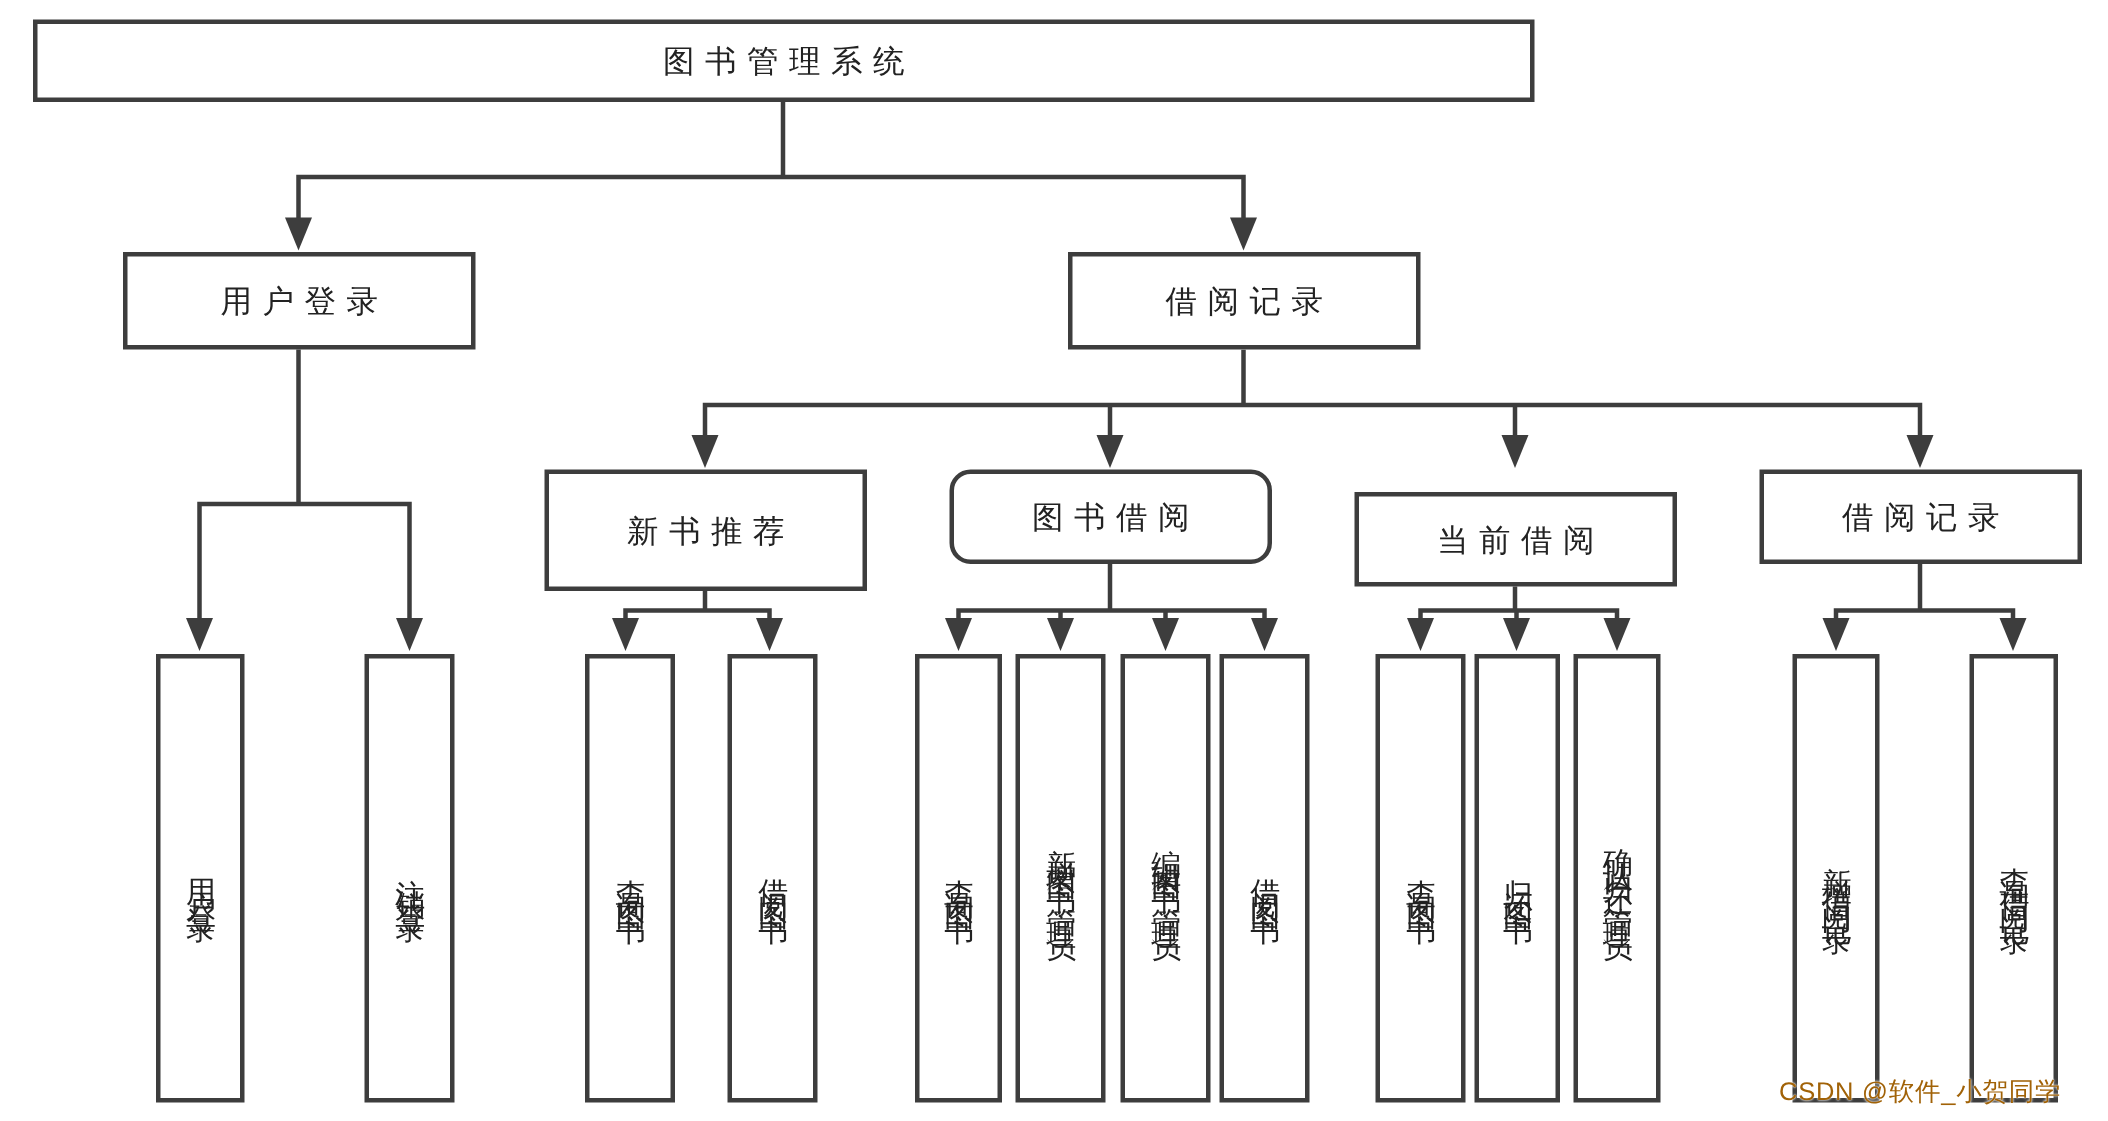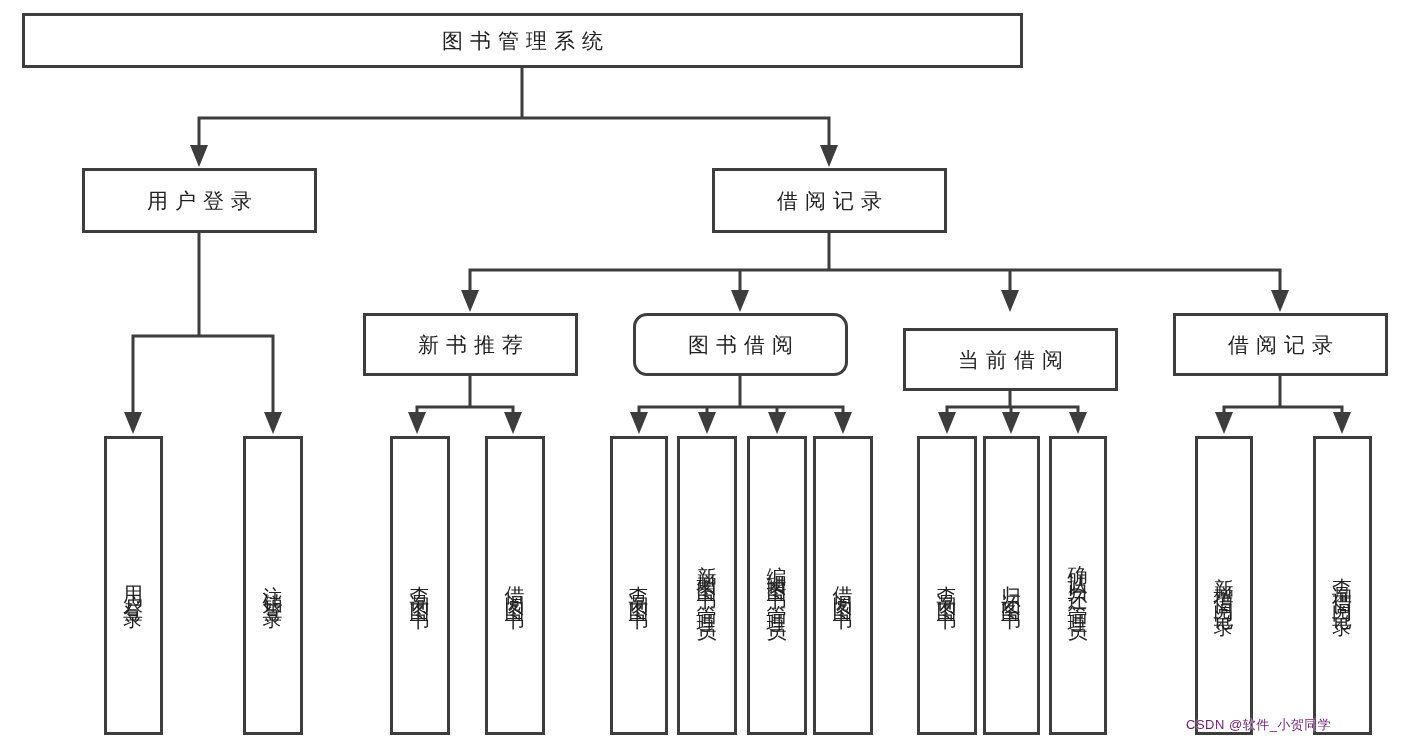--- a/index.html
+++ b/index.html
@@ -50,23 +50,23 @@
     font-size: 20px;
     letter-spacing: 8px;
     line-height: 1.0;
     color: #222222;
     white-space: nowrap;
   }
   .watermark {
     position: absolute;
     left: 1186px;
     top: 716px;
-    font-size: 13px;
+    font-size: 17px;
     letter-spacing: 0.5px;
-    color: #701a75;
+    color: #a16207;
     text-shadow: 0 0 2px #ffffff, 0 0 1px #ffffff;
     white-space: nowrap;
     z-index: 5;
   }
 </style>
 </head>
 <body>
 
 <div class="canvas">
 
@@ -113,21 +113,21 @@
     <span class="hlabel">图书管理系统</span>
   </div>
 
   <div class="node" style="left:82px; top:168px; width:235px; height:65px;">
     <span class="hlabel">用户登录</span>
   </div>
   <div class="node" style="left:712px; top:168px; width:235px; height:65px;">
     <span class="hlabel">借阅记录</span>
   </div>
 
-  <div class="node" style="left:363px; top:313px; width:215px; height:63px;">
+  <div class="node" style="left:363px; top:313px; width:215px; height:81px;">
     <span class="hlabel">新书推荐</span>
   </div>
   <div class="node" style="left:633px; top:313px; width:215px; height:63px;border-radius:14px;">
     <span class="hlabel">图书借阅</span>
   </div>
   <div class="node" style="left:903px; top:328px; width:215px; height:63px;">
     <span class="hlabel">当前借阅</span>
   </div>
   <div class="node" style="left:1173px; top:313px; width:215px; height:63px;">
     <span class="hlabel">借阅记录</span>

